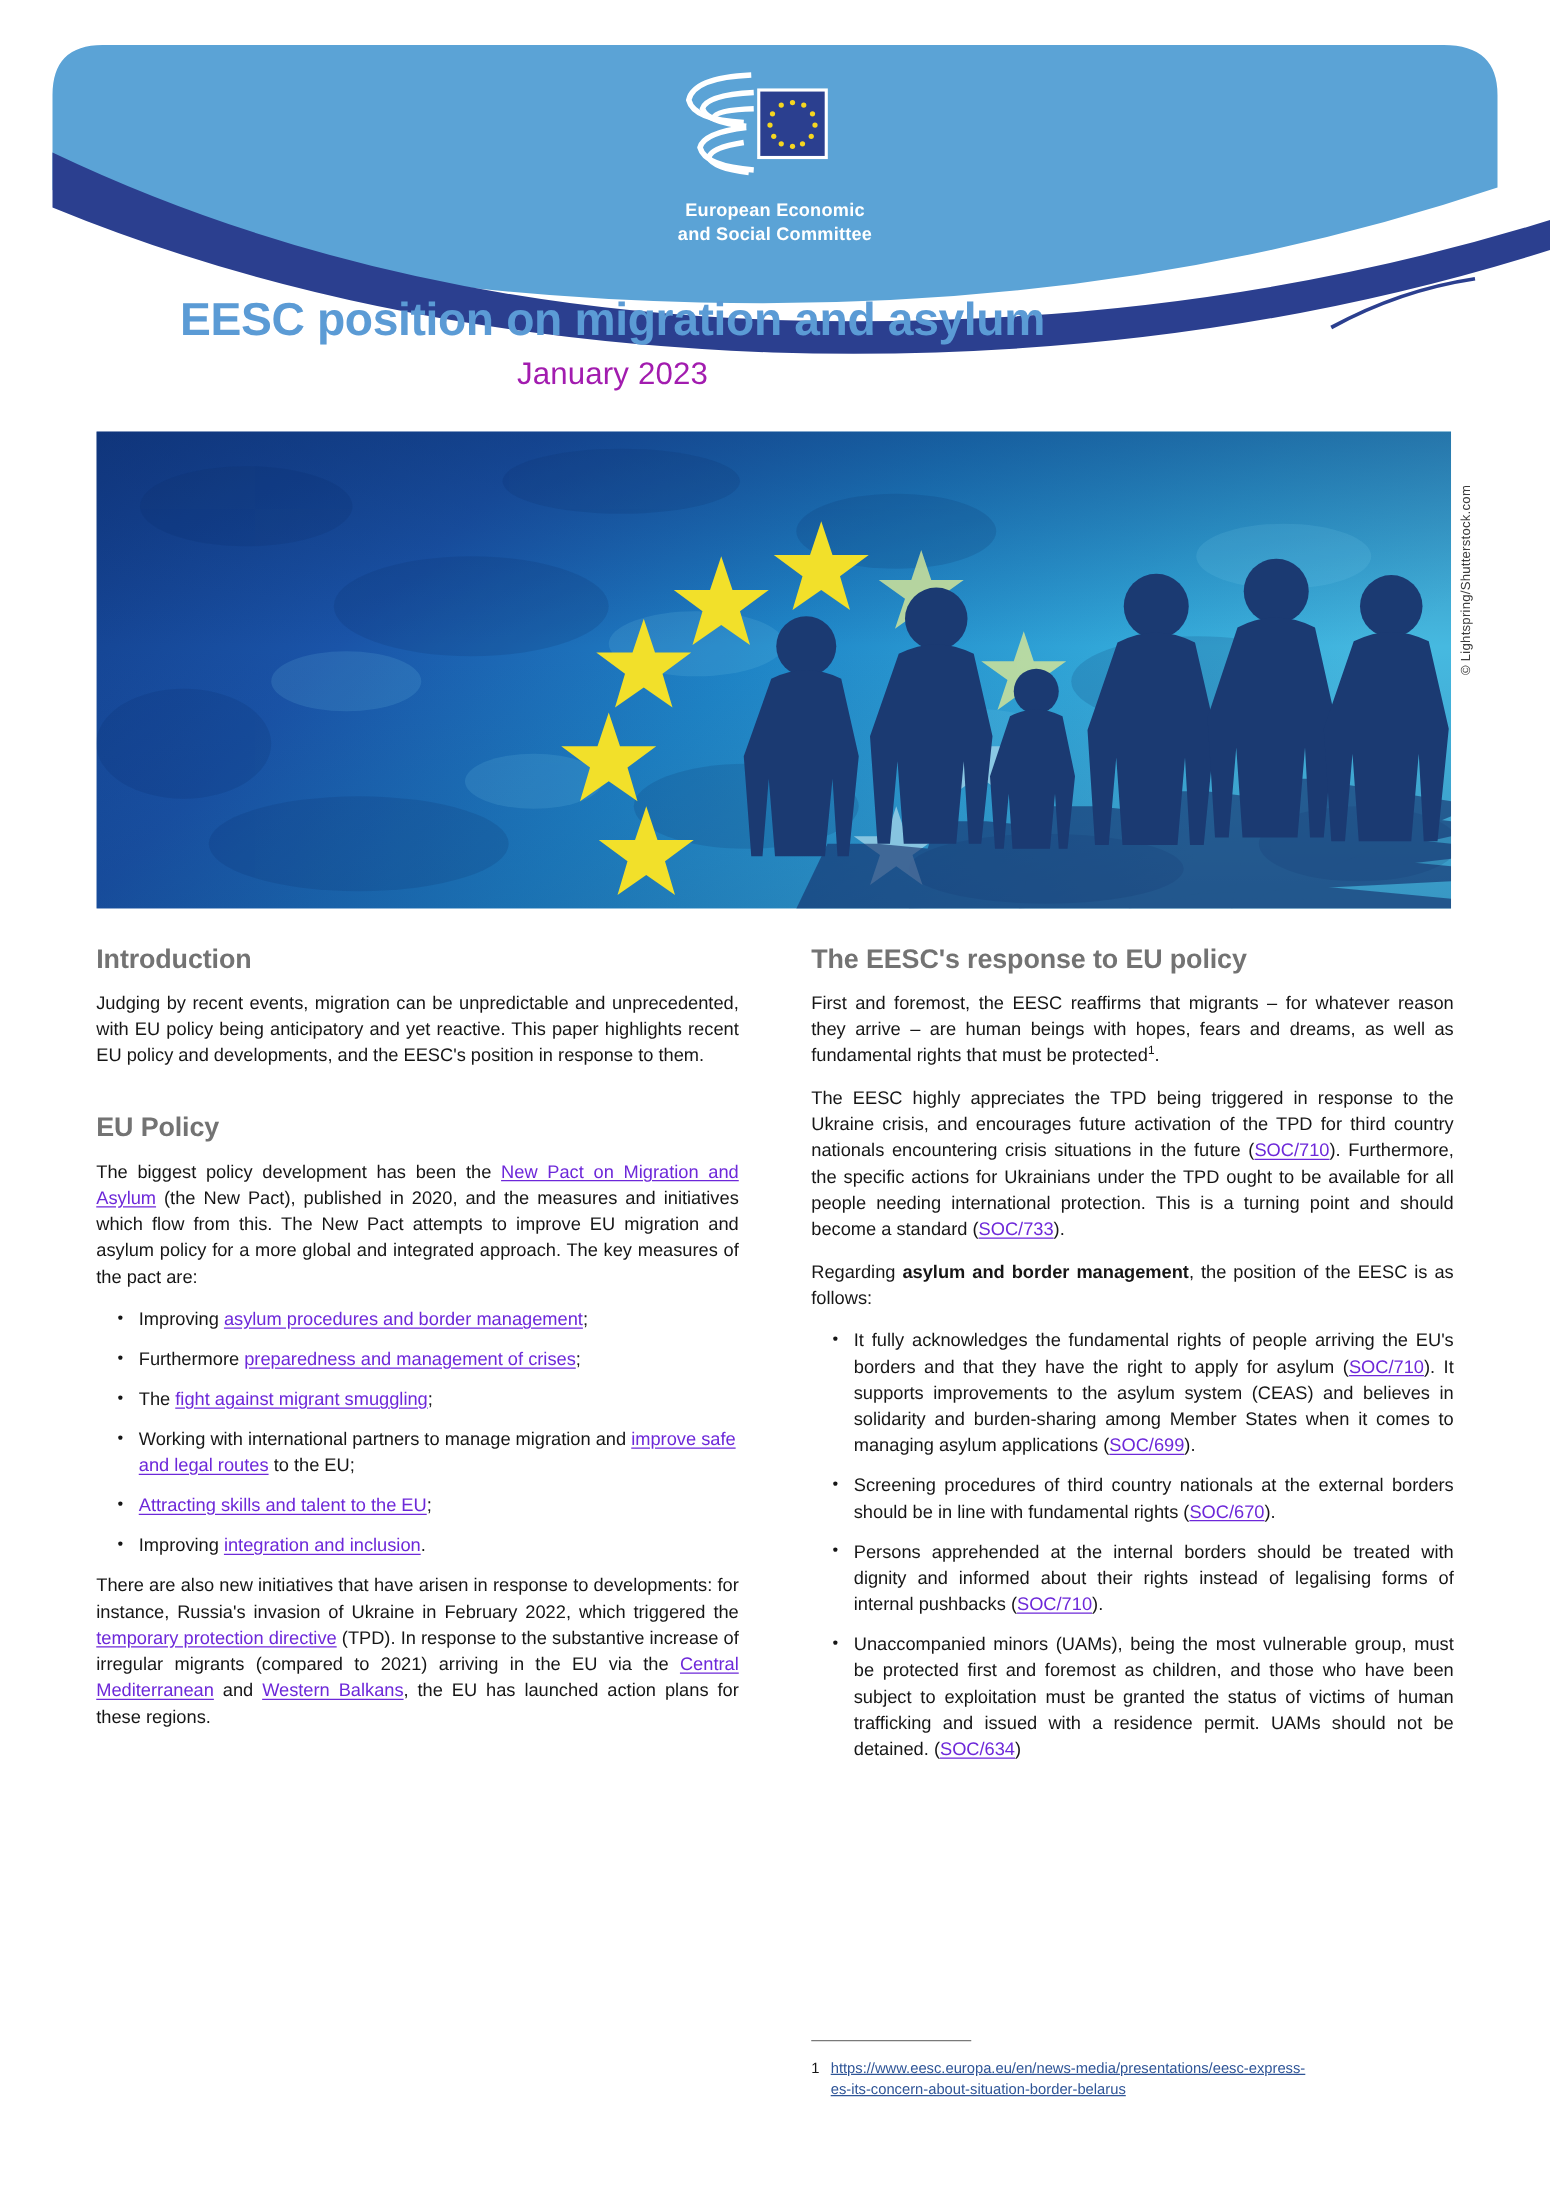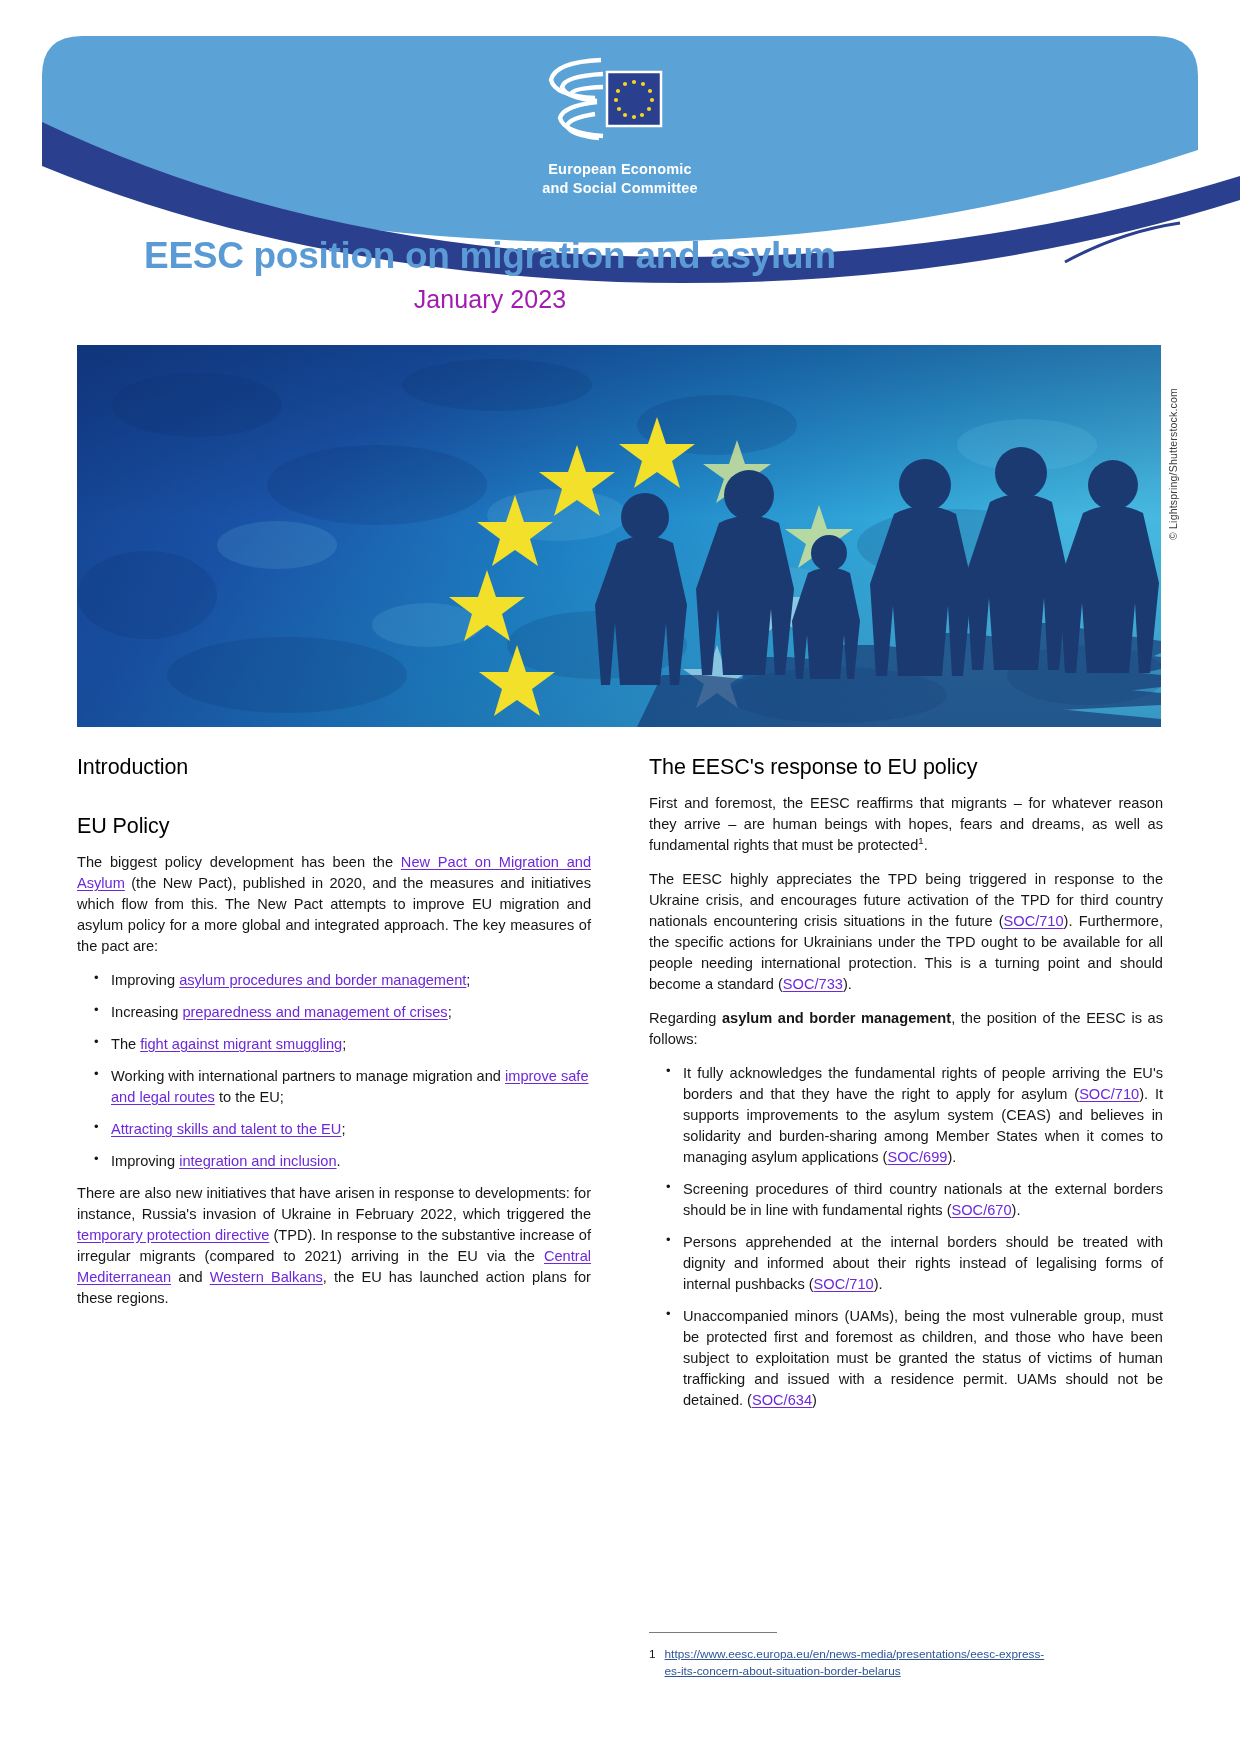--- a/index.html
+++ b/index.html
@@ -91,23 +91,23 @@
   .columns {
     position: absolute;
     left: 77px; top: 755px;
     width: 1086px;
     display: flex;
     gap: 58px;
   }
   .col { width: 514px; }
 
   h2.sec-head {
-    color: #000000;
+    color: #737373;
     font-size: 21.5px;
-    font-weight: normal;
+    font-weight: bold;
     letter-spacing: -0.1px;
     margin-bottom: 13px;
   }
   h2.sec-head.second { margin-top: 34px; }
 
   p.body {
     font-size: 14.6px;
     line-height: 1.44;
     color: #161616;
     text-align: justify;
@@ -312,28 +312,29 @@
   </svg>
 </div>
 <div class="hero-credit">© Lightspring/Shutterstock.com</div>
 
 <div class="columns">
 
   <div class="col">
 
     <h2 class="sec-head">Introduction</h2>
 
+    <p class="body">Judging by recent events, migration can be unpredictable and unprecedented, with EU policy being anticipatory and yet reactive. This paper highlights recent EU policy and developments, and the EESC's position in response to them.</p>
 
     <h2 class="sec-head second">EU Policy</h2>
 
     <p class="body"><span>The biggest policy development has been the </span><a class="doclink" href="#">New Pact on Migration and Asylum</a><span> (the New Pact), published in 2020, and the measures and initiatives which flow from this. The New Pact attempts to improve EU migration and asylum policy for a more global and integrated approach. The key measures of the pact are:</span></p>
 
     <ul class="bullets">
       <li><span>Improving </span><a class="doclink" href="#">asylum procedures and border management</a><span>;</span></li>
-      <li><span>Increasing </span><a class="doclink" href="#">preparedness and management of crises</a><span>;</span></li>
+      <li><span>Furthermore </span><a class="doclink" href="#">preparedness and management of crises</a><span>;</span></li>
       <li><span>The </span><a class="doclink" href="#">fight against migrant smuggling</a><span>;</span></li>
       <li><span>Working with international partners to manage migration and </span><a class="doclink" href="#">improve safe and legal routes</a><span> to the EU;</span></li>
       <li><span></span><a class="doclink" href="#">Attracting skills and talent to the EU</a><span>;</span></li>
       <li><span>Improving </span><a class="doclink" href="#">integration and inclusion</a><span>.</span></li>
     </ul>
 
     <p class="body last"><span>There are also new initiatives that have arisen in response to developments: for instance, Russia's invasion of Ukraine in February 2022, which triggered the </span><a class="doclink" href="#">temporary protection directive</a><span> (TPD). In response to the substantive increase of irregular migrants (compared to 2021) arriving in the EU via the </span><a class="doclink" href="#">Central Mediterranean</a><span> and </span><a class="doclink" href="#">Western Balkans</a><span>, the EU has launched action plans for these regions.</span></p>
   </div>
 
   <div class="col">

